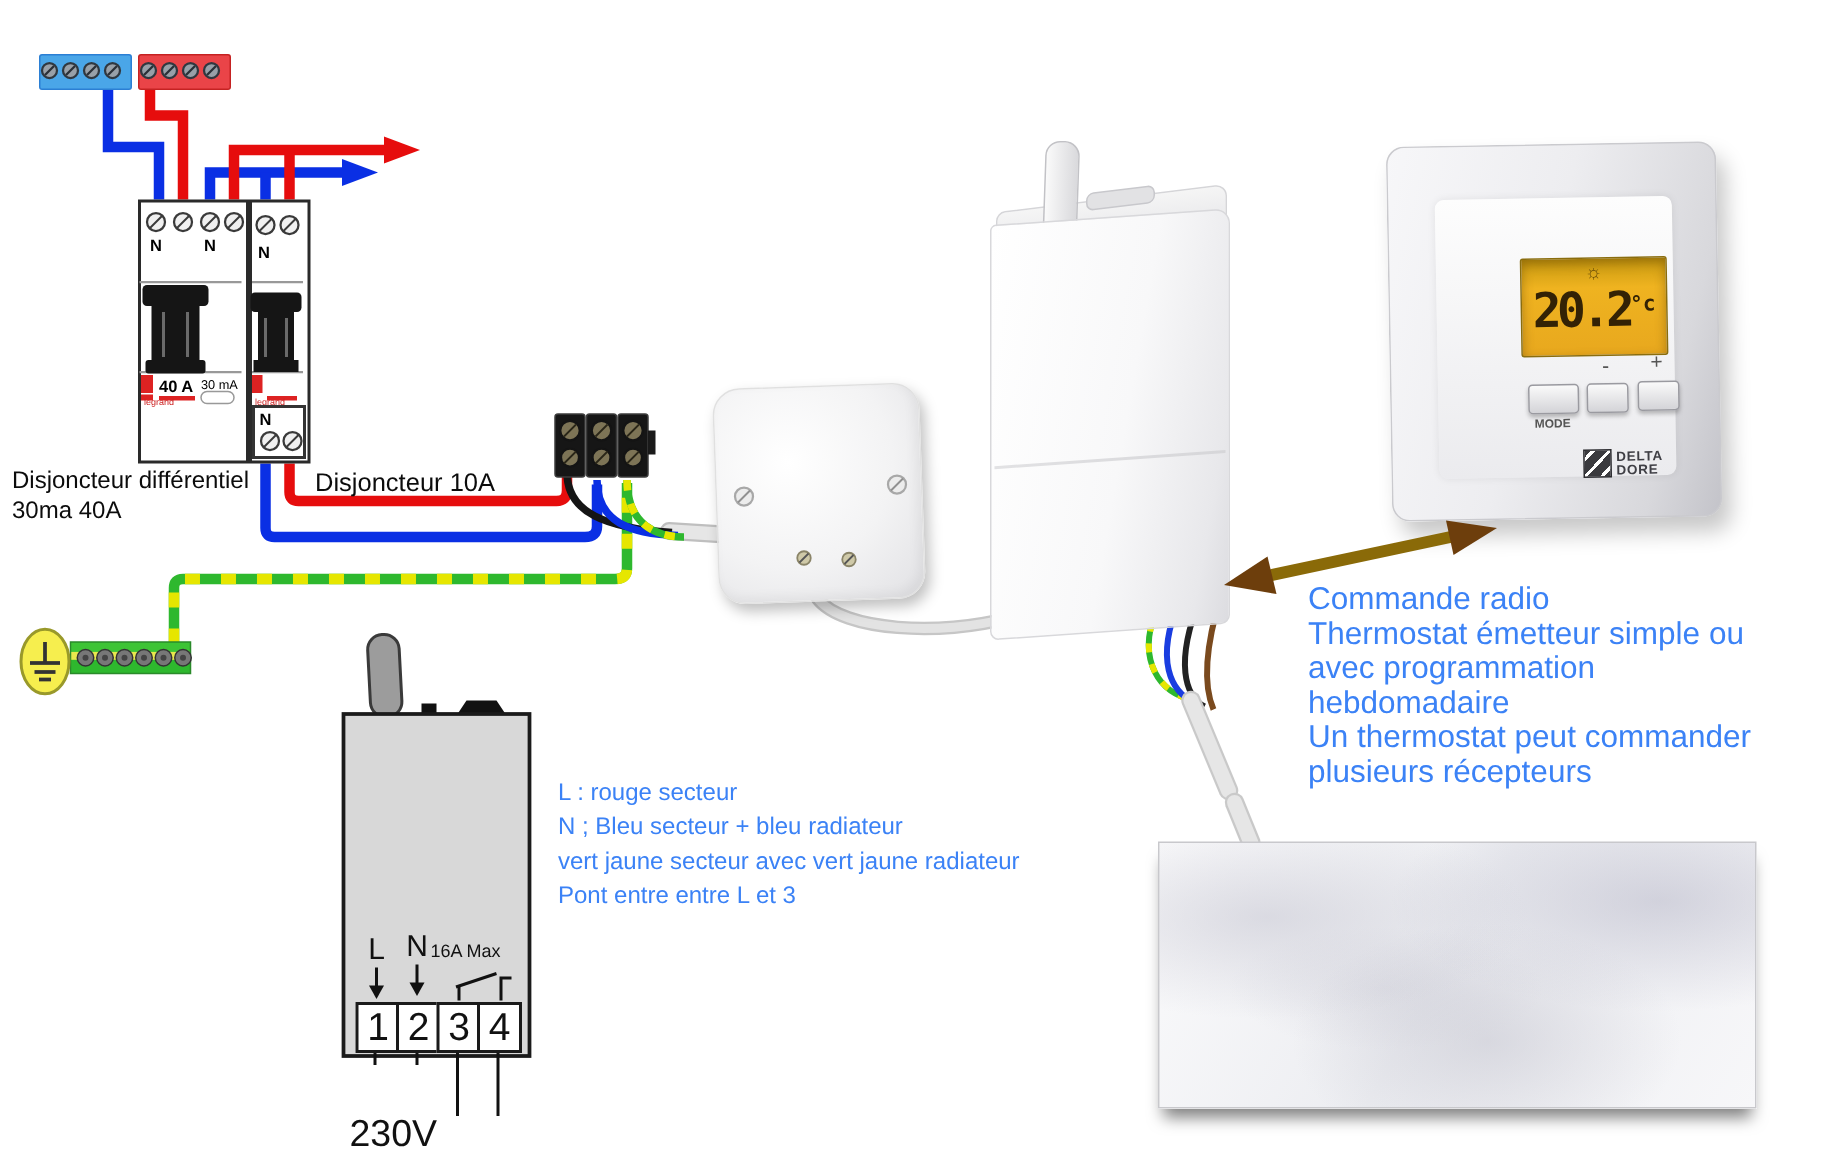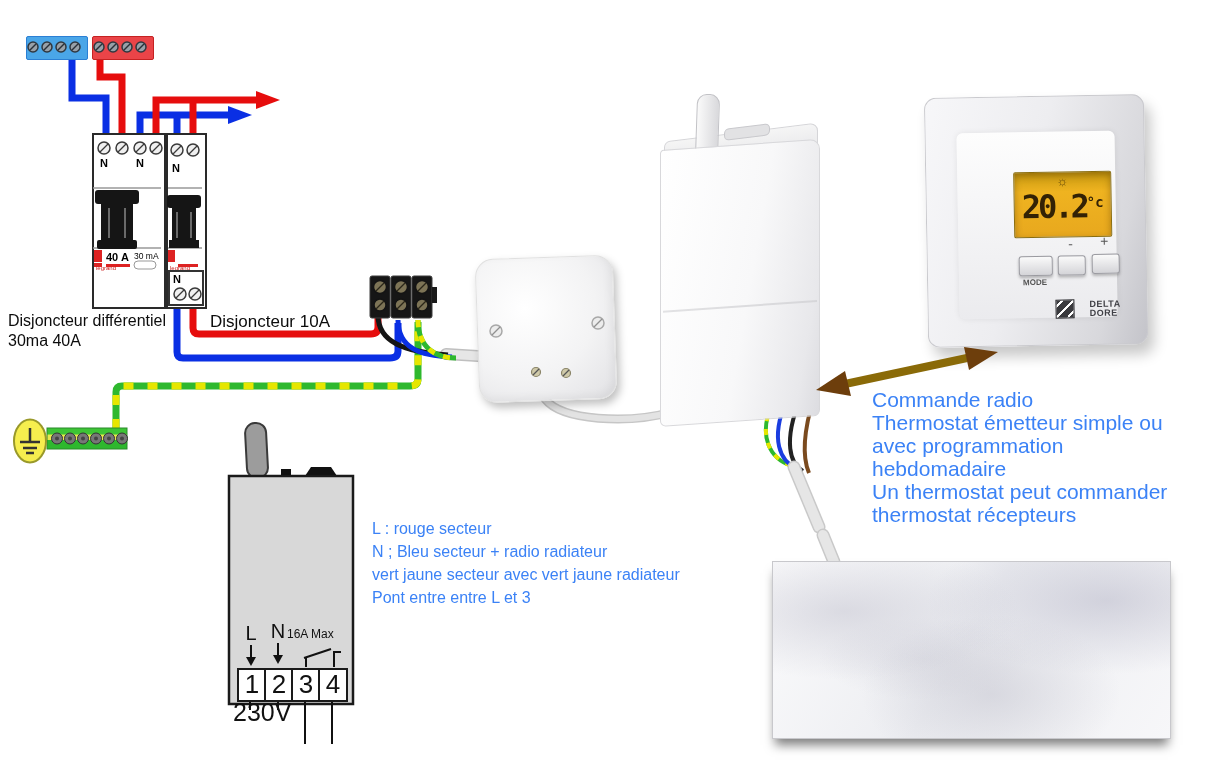--- a/index.html
+++ b/index.html
@@ -47,21 +47,21 @@
   .th-sun{position:absolute;left:0;right:0;top:1px;text-align:center;font-size:13px;color:#6b4e08;}
   .th-temp{position:absolute;left:0;right:0;top:15px;text-align:center;
         font-family:"DejaVu Sans Mono",monospace;font-weight:bold;font-size:32px;
         letter-spacing:-3px;color:#332205;}
   .th-unit{font-size:14px;letter-spacing:0;vertical-align:10px;}
   .th-btn{position:absolute;height:18px;border:1px solid #9a9aa0;border-radius:3px;
         background:linear-gradient(180deg,#fafafa,#d4d4d8);box-shadow:0 2px 3px rgba(0,0,0,.25);}
   .th-btnlabel{position:absolute;text-align:center;color:#555;}
   .th-logo{position:absolute;left:128px;top:204px;display:flex;gap:3px;align-items:center;}
   .th-logo-icon{width:17px;height:17px;background:repeating-linear-gradient(135deg,#3a3a3e 0 3px,#ffffff 3px 5px,#3a3a3e 5px 8px);border:1px solid #2c2c30;}
-  .th-logo-text{font-size:9px;line-height:9px;font-weight:bold;color:#3f3f45;letter-spacing:.5px;margin-left:12px;}
+  .th-logo-text{font-size:9px;line-height:9px;font-weight:bold;color:#3f3f45;letter-spacing:.5px;}
   
   .marble{width:397px;height:176px;border:1px solid #c8c8cc;
         background:
           radial-gradient(ellipse at 18% 28%,rgba(196,196,208,.55),transparent 38%),
           radial-gradient(ellipse at 55% 75%,rgba(188,188,200,.45),transparent 42%),
           radial-gradient(ellipse at 84% 22%,rgba(178,178,196,.5),transparent 38%),
           radial-gradient(ellipse at 38% 55%,rgba(205,205,215,.4),transparent 30%),
           linear-gradient(120deg,#fbfbfc 0%,#ecedf1 48%,#f7f7f9 100%);
         box-shadow:0 9px 10px -3px rgba(0,0,0,.5);}
   
@@ -375,34 +375,34 @@
     <div>Disjoncteur différentiel</div>
     <div>30ma 40A</div>
   </div>
   <div class="abs txt small-label" style="left:210px;top:312px;width:140px;font-size:17px;">Disjoncteur 10A</div>
 
   <div class="abs txt note" style="left:872px;top:388px;width:330px;">
     <div>Commande radio</div>
     <div>Thermostat émetteur simple ou</div>
     <div>avec programmation hebdomadaire</div>
     <div>Un thermostat peut commander</div>
-    <div>thermostat récepteurs</div>
+    <div>plusieurs récepteurs</div>
   </div>
 
   <div class="abs txt note2" style="left:372px;top:517px;width:400px;">
     <div>L : rouge secteur</div>
-    <div>N ; Bleu secteur + radio radiateur</div>
+    <div>N ; Bleu secteur + bleu radiateur</div>
     <div>vert jaune secteur avec vert jaune radiateur</div>
     <div>Pont entre entre L et 3</div>
   </div>
 
   <div class="abs txt" style="left:242px;top:622px;width:18px;text-align:center;font-size:20px;">L</div>
   <div class="abs txt" style="left:269px;top:620px;width:18px;text-align:center;font-size:20px;">N</div>
   <div class="abs txt" style="left:287px;top:627px;width:64px;font-size:12px;">16A Max</div>
 
   <div class="abs txt term-cell" style="left:237px;top:668px;">1</div>
   <div class="abs txt term-cell" style="left:264px;top:668px;">2</div>
   <div class="abs txt term-cell" style="left:291px;top:668px;">3</div>
   <div class="abs txt term-cell" style="left:318px;top:668px;">4</div>
 
-  <div class="abs txt" style="left:233px;top:698px;font-size:25px;">230V</div>
+  <div class="abs txt" style="left:233px;top:742px;font-size:25px;">230V</div>
 
 </div>
 
 </body></html>

